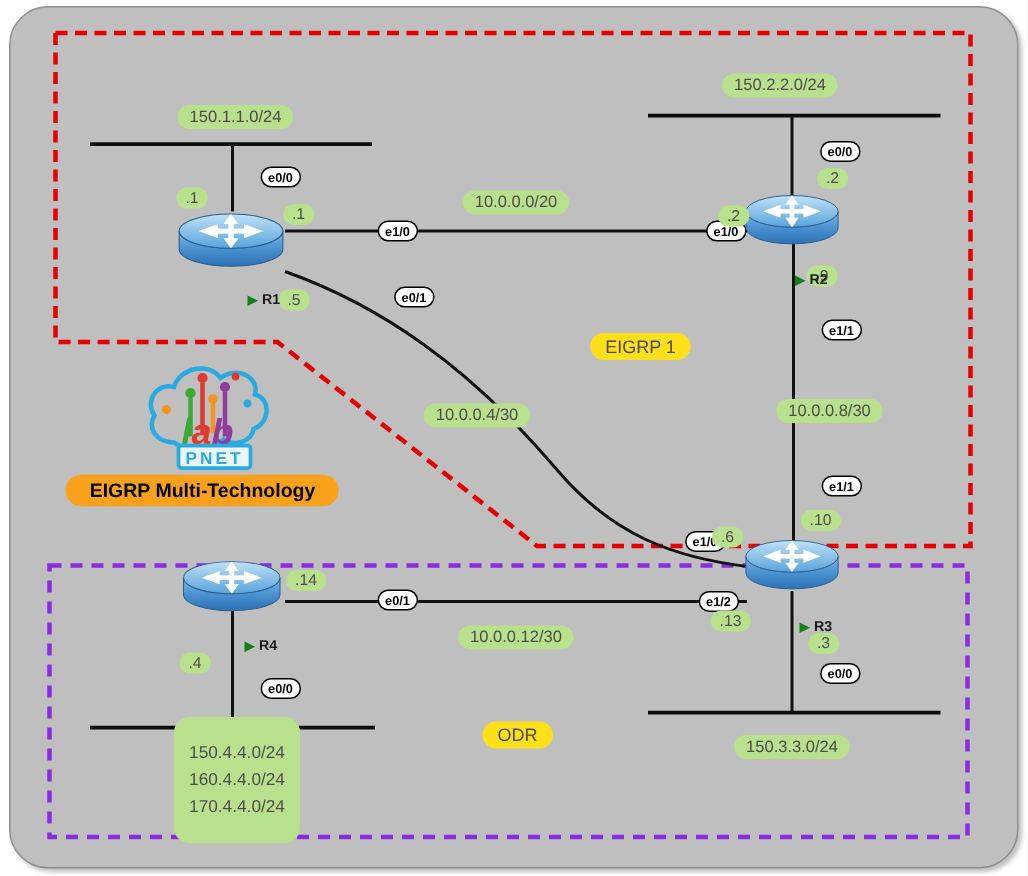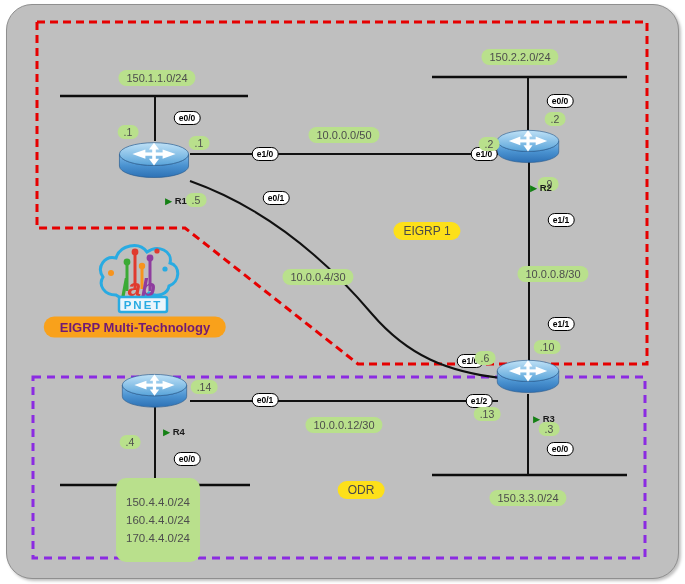--- a/index.html
+++ b/index.html
@@ -6,21 +6,21 @@
   #stage{position:relative;width:685px;height:584px;background:#ffffff;overflow:hidden;}
   #canvas{position:absolute;left:6px;top:4px;width:671px;height:573px;background:#bfbfbf;
           border:1.5px solid #8f8f8f;border-radius:26px;box-shadow:2px 2px 3px rgba(0,0,0,0.25);}
   svg.layer{position:absolute;left:0;top:0;width:685px;height:584px;}
   .abs{position:absolute;transform:translate(-50%,-50%);white-space:nowrap;z-index:5;}
   .net{background:#b9e08c;color:#4d4d4d;font-size:11px;padding:2px 8px;border-radius:9px;}
   .ip{background:#b9e08c;color:#4d4d4d;font-size:10.5px;padding:1px 6px;border-radius:9px;}
   .ifbox{background:#ffffff;color:#000;border:1.5px solid #000;border-radius:7px;
          font-size:8.5px;font-weight:bold;padding:1px 4px;margin-left:32px;}
   .zonepill{background:#fde01a;color:#4a4a4a;font-size:12px;padding:2px 10px;border-radius:10px;}
-  .titlepill{background:#f9a11b;color:#701a75;font-size:13px;font-weight:bold;
+  .titlepill{background:#f9a11b;color:#000000;font-size:13px;font-weight:bold;
              padding:3px 16px;border-radius:11px;}
   .rlabel{font-size:9.5px;font-weight:bold;color:#1a1a1a;padding-left:26px;}
   .rlabel .tri{color:#148014;font-size:8.5px;margin-right:3px;}
   .mlan{background:#b9e08c;color:#4d4d4d;font-size:11.5px;line-height:18px;
         border-radius:10px;padding:15px 10px;text-align:left;}
   .mlan span{display:block;}
 </style>
 </head>
 <body>
 
@@ -98,21 +98,21 @@
       <text x="27" y="57" font-family="Liberation Sans, sans-serif" font-size="24" font-weight="bold" font-style="italic">
         <tspan fill="#3baa35">l</tspan><tspan fill="#e03a2f">a</tspan><tspan fill="#8f3c9e">b</tspan>
       </text>
       <rect x="25" y="58" width="48" height="15" rx="2" fill="#eaf5fc" stroke="#29abe2" stroke-width="2.5"></rect>
       <text x="49" y="70" text-anchor="middle" font-family="Liberation Sans, sans-serif" font-size="11.5" font-weight="bold" letter-spacing="2" fill="#29abe2">PNET</text>
     </g>
   </svg>
 
   <div class="abs net" style="left:157px;top:78px">150.1.1.0/24</div>
   <div class="abs net" style="left:520px;top:57px">150.2.2.0/24</div>
-  <div class="abs net" style="left:344px;top:135px">10.0.0.0/50</div>
+  <div class="abs net" style="left:344px;top:135px">10.0.0.0/20</div>
   <div class="abs net" style="left:318px;top:277px">10.0.0.4/30</div>
   <div class="abs net" style="left:553px;top:274px">10.0.0.8/30</div>
   <div class="abs net" style="left:344px;top:425px">10.0.0.12/30</div>
   <div class="abs net" style="left:528px;top:498px">150.3.3.0/24</div>
   <div class="abs mlan" style="left:158px;top:520px">
     <span>150.4.4.0/24</span>
     <span>160.4.4.0/24</span>
     <span>170.4.4.0/24</span>
   </div>
 
@@ -149,16 +149,16 @@
     <span class="tri">▶</span><span>R2</span>
   </div>
   <div class="abs rlabel" style="left:531px;top:418px">
     <span class="tri">▶</span><span>R3</span>
   </div>
   <div class="abs rlabel" style="left:161px;top:431px">
     <span class="tri">▶</span><span>R4</span>
   </div>
 
   <div class="abs zonepill" style="left:427px;top:231px">EIGRP 1</div>
-  <div class="abs zonepill" style="left:361px;top:490px">ODR</div>
+  <div class="abs zonepill" style="left:345px;top:490px">ODR</div>
 
   <div class="abs titlepill" style="left:135px;top:327px">EIGRP Multi-Technology</div>
 </div>
 
 </body></html>

